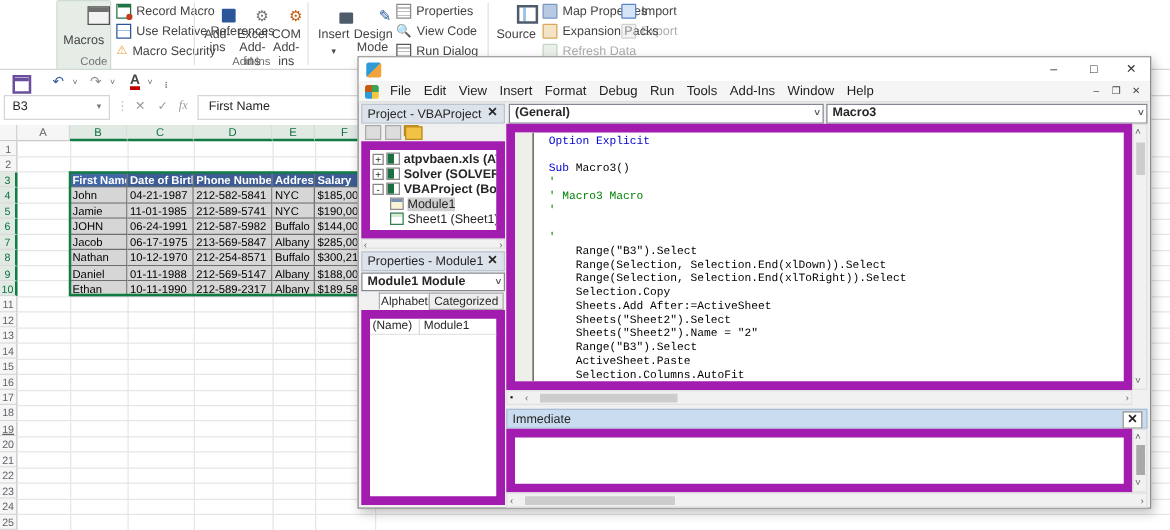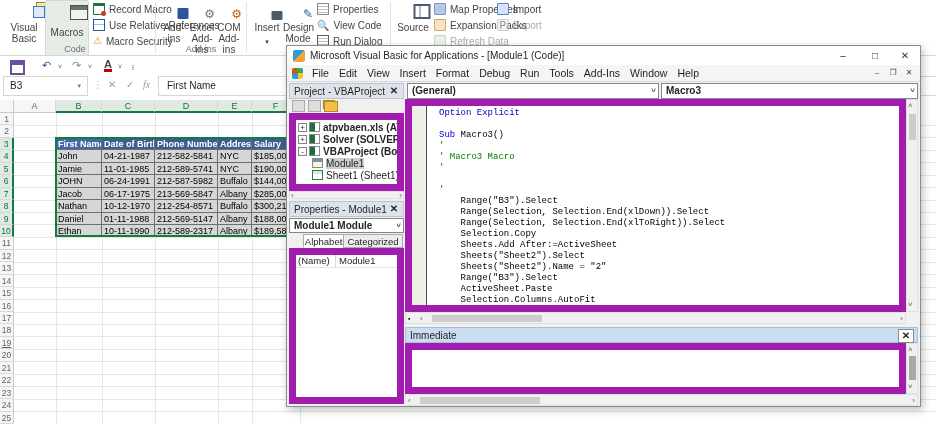--- a/index.html
+++ b/index.html
@@ -72,24 +72,20 @@
   .sba{position:absolute;color:#606060;font-size:8px;line-height:10px;text-align:center;}
   .tabb{position:absolute;box-sizing:border-box;font-size:9.5px;text-align:center;border:1px solid #ABABAB;background:#EDEDED;line-height:13px;}
   .tabb.on{background:#fff;border-bottom-color:#fff;}
 </style>
 </head>
 <body>
 
 <div id="screen">
 
   <div id="ribbon">
-    <div class="bigbtn" style="left:4px;width:40px;">
-      <span class="bicon vb2 mi"><i></i><i></i></span>
-      <div class="blab">Visual Basic</div>
-    </div>
     <div class="bigbtn macrosbtn" style="left:45px;width:42px;">
       <span class="bicon mi mwin" style="top:4px;"></span>
       <div class="blab" style="top:26px;">Macros</div>
     </div>
     <div class="smallrow" style="left:93px;top:2px;">
       <span class="mi mi-sheet mi-reddot"></span>
       <span>Record Macro</span>
     </div>
     <div class="smallrow" style="left:93px;top:18px;">
       <span class="mi mi-grid"></span>
@@ -290,21 +286,20 @@
       <div class="tc" style="position: absolute; left: 102px; top: 124.96px; width: 53px; height: 12.44px; background: rgb(214, 214, 214); color: rgb(0, 0, 0);">10-11-1990</div>
       <div class="tc" style="position: absolute; left: 155px; top: 124.96px; width: 63px; height: 12.44px; background: rgb(214, 214, 214); color: rgb(0, 0, 0);">212-589-2317</div>
       <div class="tc" style="position: absolute; left: 218px; top: 124.96px; width: 34px; height: 12.44px; background: rgb(214, 214, 214); color: rgb(0, 0, 0);">Albany</div>
       <div class="tc" style="position: absolute; left: 252px; top: 124.96px; width: 48px; height: 12.44px; background: rgb(214, 214, 214); color: rgb(0, 0, 0);">$189,580</div>
       <div style="position: absolute; left: 55px; top: 36.88px; width: 245px; height: 100.52px; border: 2px solid rgb(16, 124, 65); box-sizing: border-box; pointer-events: none; background: transparent;"></div>
     </div>
 
   <div id="vbe">
     <div class="ttl">
       <span class="mi" style="width:12px;height:12px;margin:0 5px 0 6px;background:linear-gradient(135deg,#2E9BD6 0 50%,#F2A33C 50%);border-radius:2px;"></span>
-      <span>Microsoft Visual Basic for Applications - [Module1 (Code)]</span>
     </div>
     <div class="wbtn" style="right:66px;">–</div>
     <div class="wbtn" style="right:34px;">□</div>
     <div class="wbtn" style="right:4px;">✕</div>
 
     <div class="menubar">
       <span class="mi" style="width:11px;height:11px;margin:0 4px 0 5px;background:conic-gradient(#3AA655 0 25%,#F4C63F 25% 50%,#2E9BD6 50% 75%,#C55A11 75%);border-radius:2px;"></span>
       <span id="vbe-menus" style="display:flex;">
           <span class="mitem">File</span>
           <span class="mitem">Edit</span>

